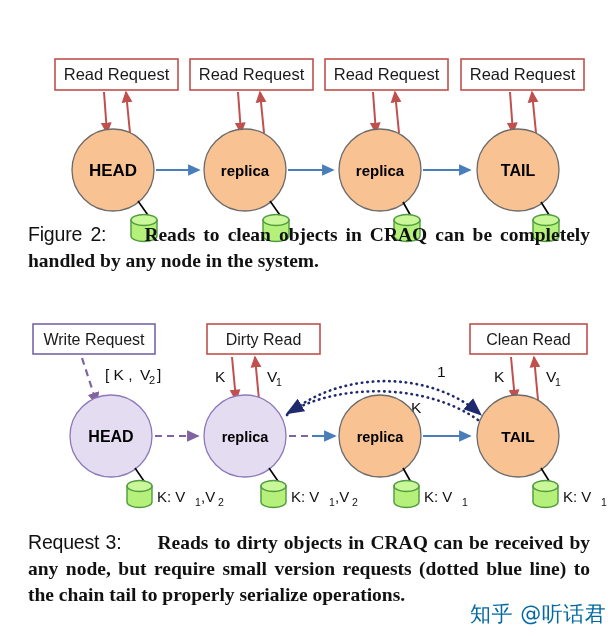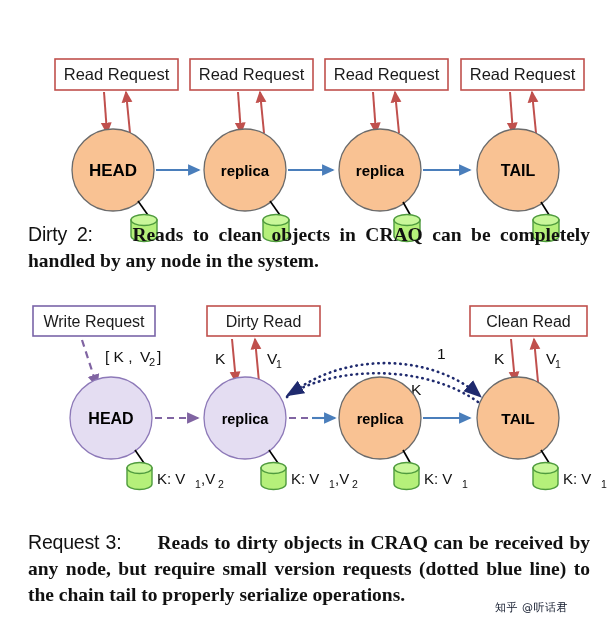--- a/index.html
+++ b/index.html
@@ -9,21 +9,21 @@
   }
   body {
     width: 616px;
     height: 637px;
     position: relative;
     font-family: "Liberation Sans", sans-serif;
     overflow: hidden;
   }
   .figure-block { position: absolute; left: 0; width: 616px; }
   #figure2-diagram { top: 0; height: 210px; margin-top: 46px; }
-  #figure3-diagram { top: 294px; height: 205px; }
+  #figure3-diagram { top: 312px; height: 205px; }
 
   .caption {
     position: absolute;
     left: 28px;
     width: 562px;
     font-family: "Liberation Serif", serif;
     font-size: 19.5px;
     line-height: 1.33;
     color: #111111;
     text-align: justify;
@@ -37,26 +37,25 @@
   }
   .caption .fig-text {
     font-weight: bold;
     margin-left: 30px;
   }
 
   .watermark {
     position: absolute;
     left: 470px;
     top: 600px;
-    font-size: 11px;
-    color: #0f172a;
+    font-size: 21px;
+    color: #0369a1;
     font-family: "DejaVu Sans", sans-serif;
     letter-spacing: 0.5px;
     pointer-events: none;
-    margin-left: 25px;
   }
 
   svg { display: block; }
   .node-label {
     font-family: "Liberation Sans", sans-serif;
     font-weight: bold;
     fill: #000000;
   }
   .box-label {
     font-family: "Liberation Sans", sans-serif;
@@ -151,21 +150,21 @@
   </g>
   <line x1="541" y1="156" x2="551" y2="172" stroke="#000000" stroke-width="1.6"></line>
   <g>
     <path d="M533,174 L533,190 A13,5.5 0 0 0 559,190 L559,174 Z" fill="#b5f07a" stroke="#4f9b3e" stroke-width="1.4"></path>
     <ellipse cx="546" cy="174" rx="13" ry="5.5" fill="#c9f79a" stroke="#4f9b3e" stroke-width="1.4"></ellipse>
   </g>
 </svg>
 </div>
 
 <div class="caption" id="figure2-caption">
-  <span class="fig-label">Dirty 2:</span>
+  <span class="fig-label">Figure 2:</span>
   <span class="fig-text">Reads to clean objects in CRAQ can be completely handled by any node in the system.</span>
 </div>
 
 <div class="figure-block" id="figure3-diagram">
 <svg width="616" height="205" viewBox="0 0 616 205" xmlns="http://www.w3.org/2000/svg">
   <defs>
     <marker id="redArrow3" markerWidth="7" markerHeight="7" refX="5.2" refY="3" orient="auto">
       <path d="M0,0.3 L6,3 L0,5.7 Z" fill="#c0504d"></path>
     </marker>
     <marker id="blueArrow3" markerWidth="7" markerHeight="7" refX="5.2" refY="3" orient="auto">

